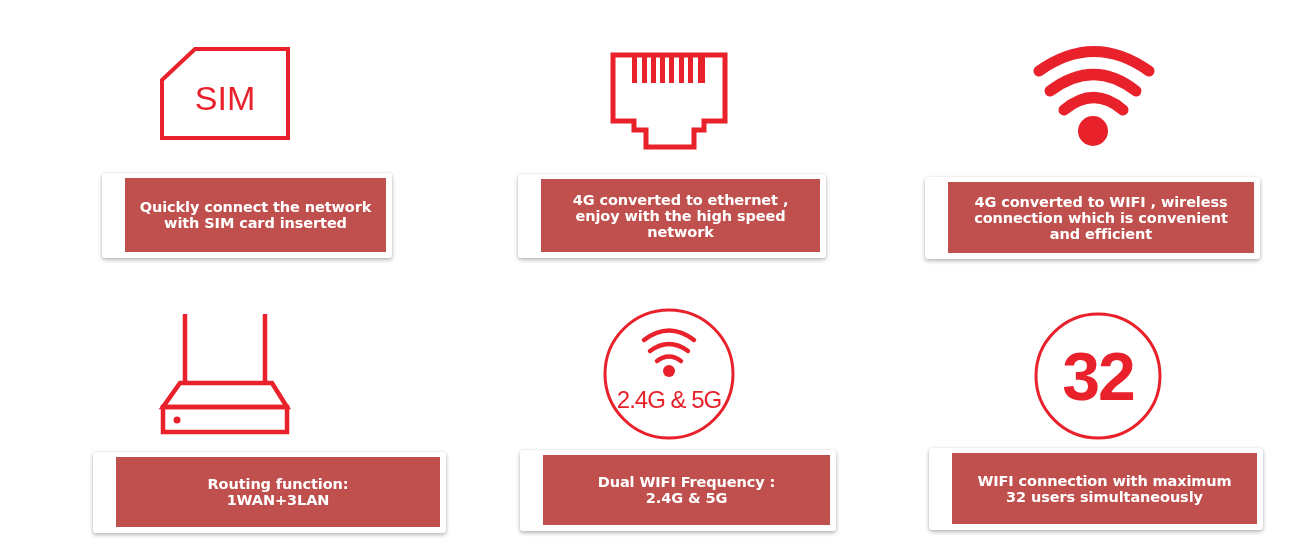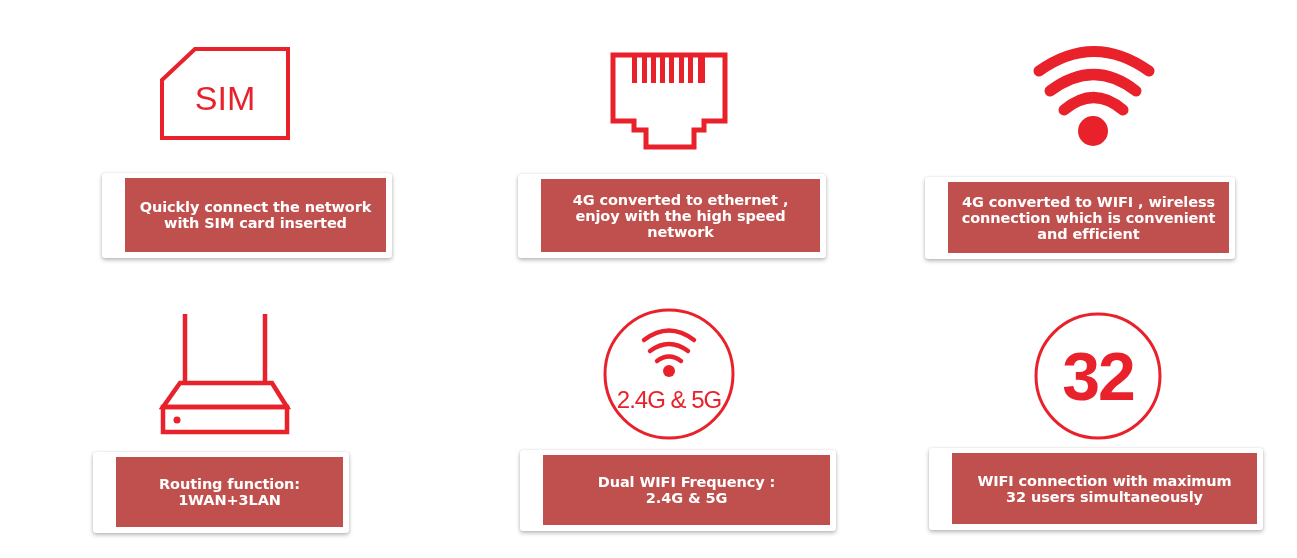--- a/index.html
+++ b/index.html
@@ -84,38 +84,38 @@
 
 <div class="feature">
   <svg class="icon" style="left:1030px; top:40px;" width="128" height="110" viewBox="0 0 128 110">
     <g fill="none" stroke="#e8212b" stroke-width="11" stroke-linecap="round">
       <path d="M9,31 Q64,-8 119,31"></path>
       <path d="M20,51 Q64,18 106,51"></path>
       <path d="M34,70 Q64,45 93,70"></path>
     </g>
     <circle cx="63" cy="91" r="15" fill="#e8212b"></circle>
   </svg>
-  <div class="card" style="left:925px; top:177px; width:310px; height:82px;">
+  <div class="card" style="left:925px; top:177px; width:335px; height:82px;">
     <div class="caption">4G converted to  WIFI ,  wireless
 connection which is convenient
 and efficient</div>
   </div>
 </div>
 
 <div class="feature">
   <svg class="icon" style="left:158px; top:310px;" width="134" height="128" viewBox="0 0 134 128">
     <g fill="none" stroke="#e8212b" stroke-width="4.5" stroke-linejoin="miter">
       <line x1="27" y1="4" x2="27" y2="73"></line>
       <line x1="107" y1="4" x2="107" y2="73"></line>
       <path d="M22,73 L114,73 L129,97 L5,97 Z"></path>
       <rect x="5" y="97" width="124" height="25"></rect>
     </g>
     <circle cx="19" cy="110" r="3.5" fill="#e8212b"></circle>
   </svg>
-  <div class="card" style="left:93px; top:452px; width:256px; height:81px;">
+  <div class="card" style="left:93px; top:452px; width:353px; height:81px;">
     <div class="caption">Routing function:
 1WAN+3LAN</div>
   </div>
 </div>
 
 <div class="feature">
   <svg class="icon" style="left:600px; top:305px;" width="138" height="138" viewBox="0 0 138 138">
     <circle cx="69" cy="69" r="64" fill="none" stroke="#e8212b" stroke-width="3"></circle>
     <g fill="none" stroke="#e8212b" stroke-width="4.5" stroke-linecap="round">
       <path d="M44,35 Q69,16 94,35"></path>

